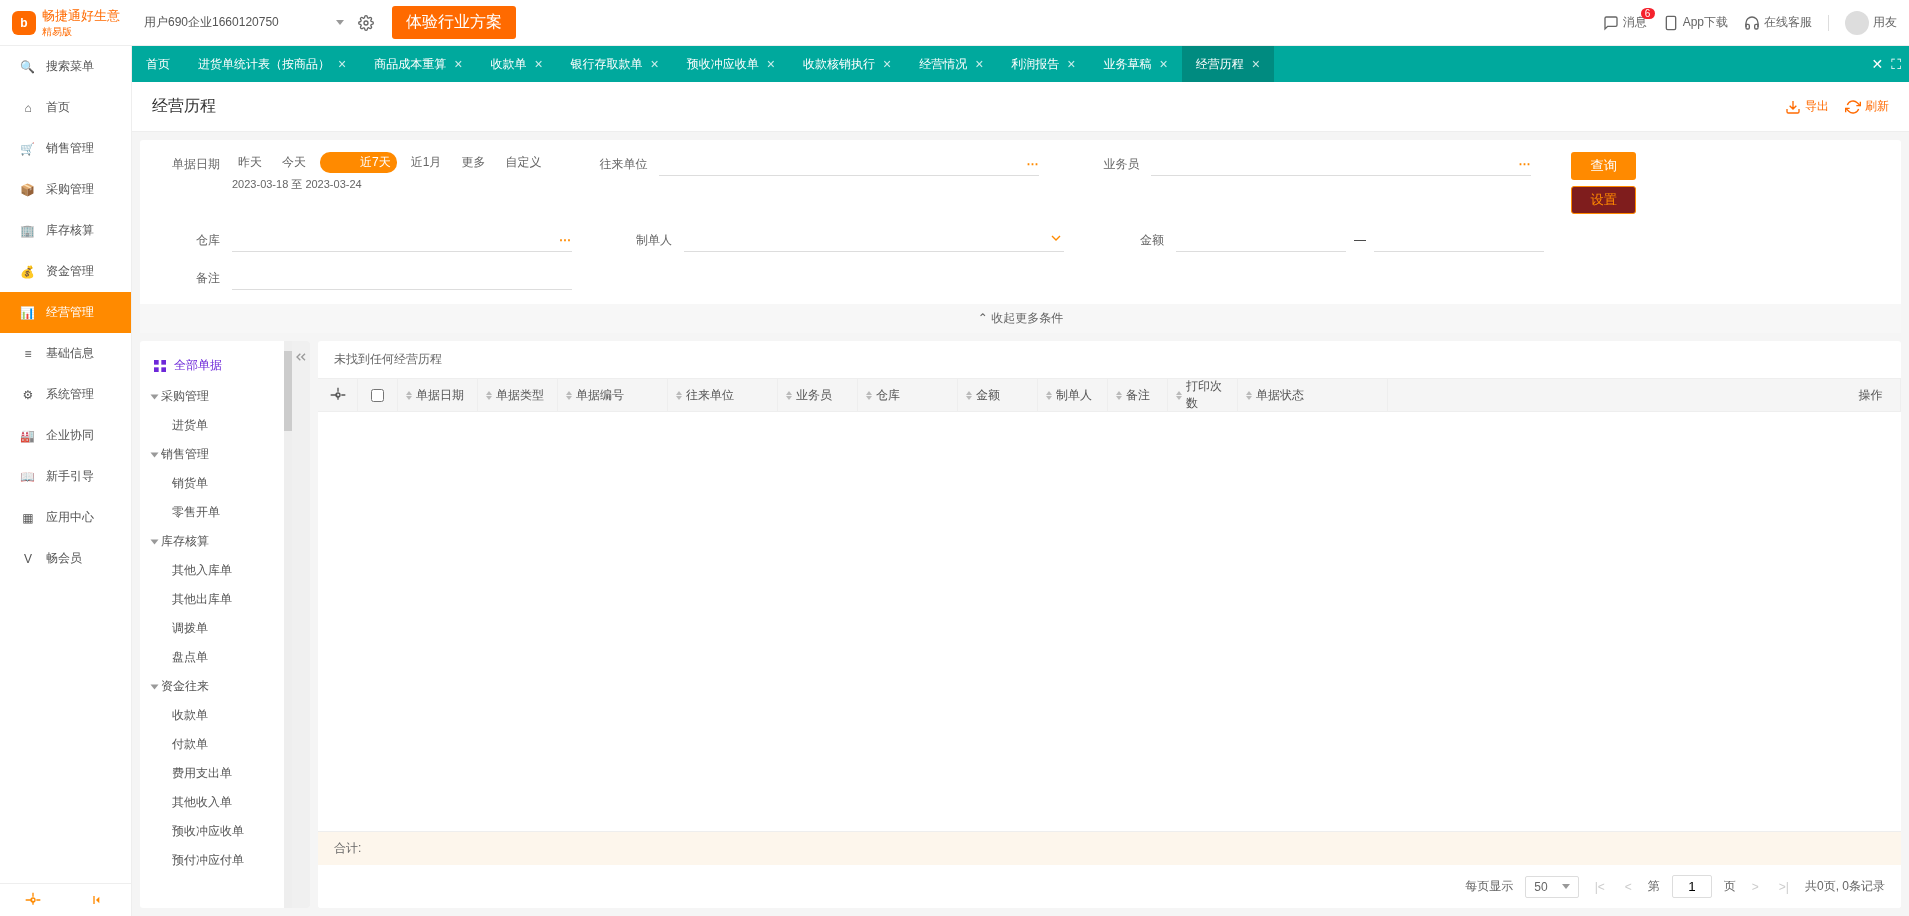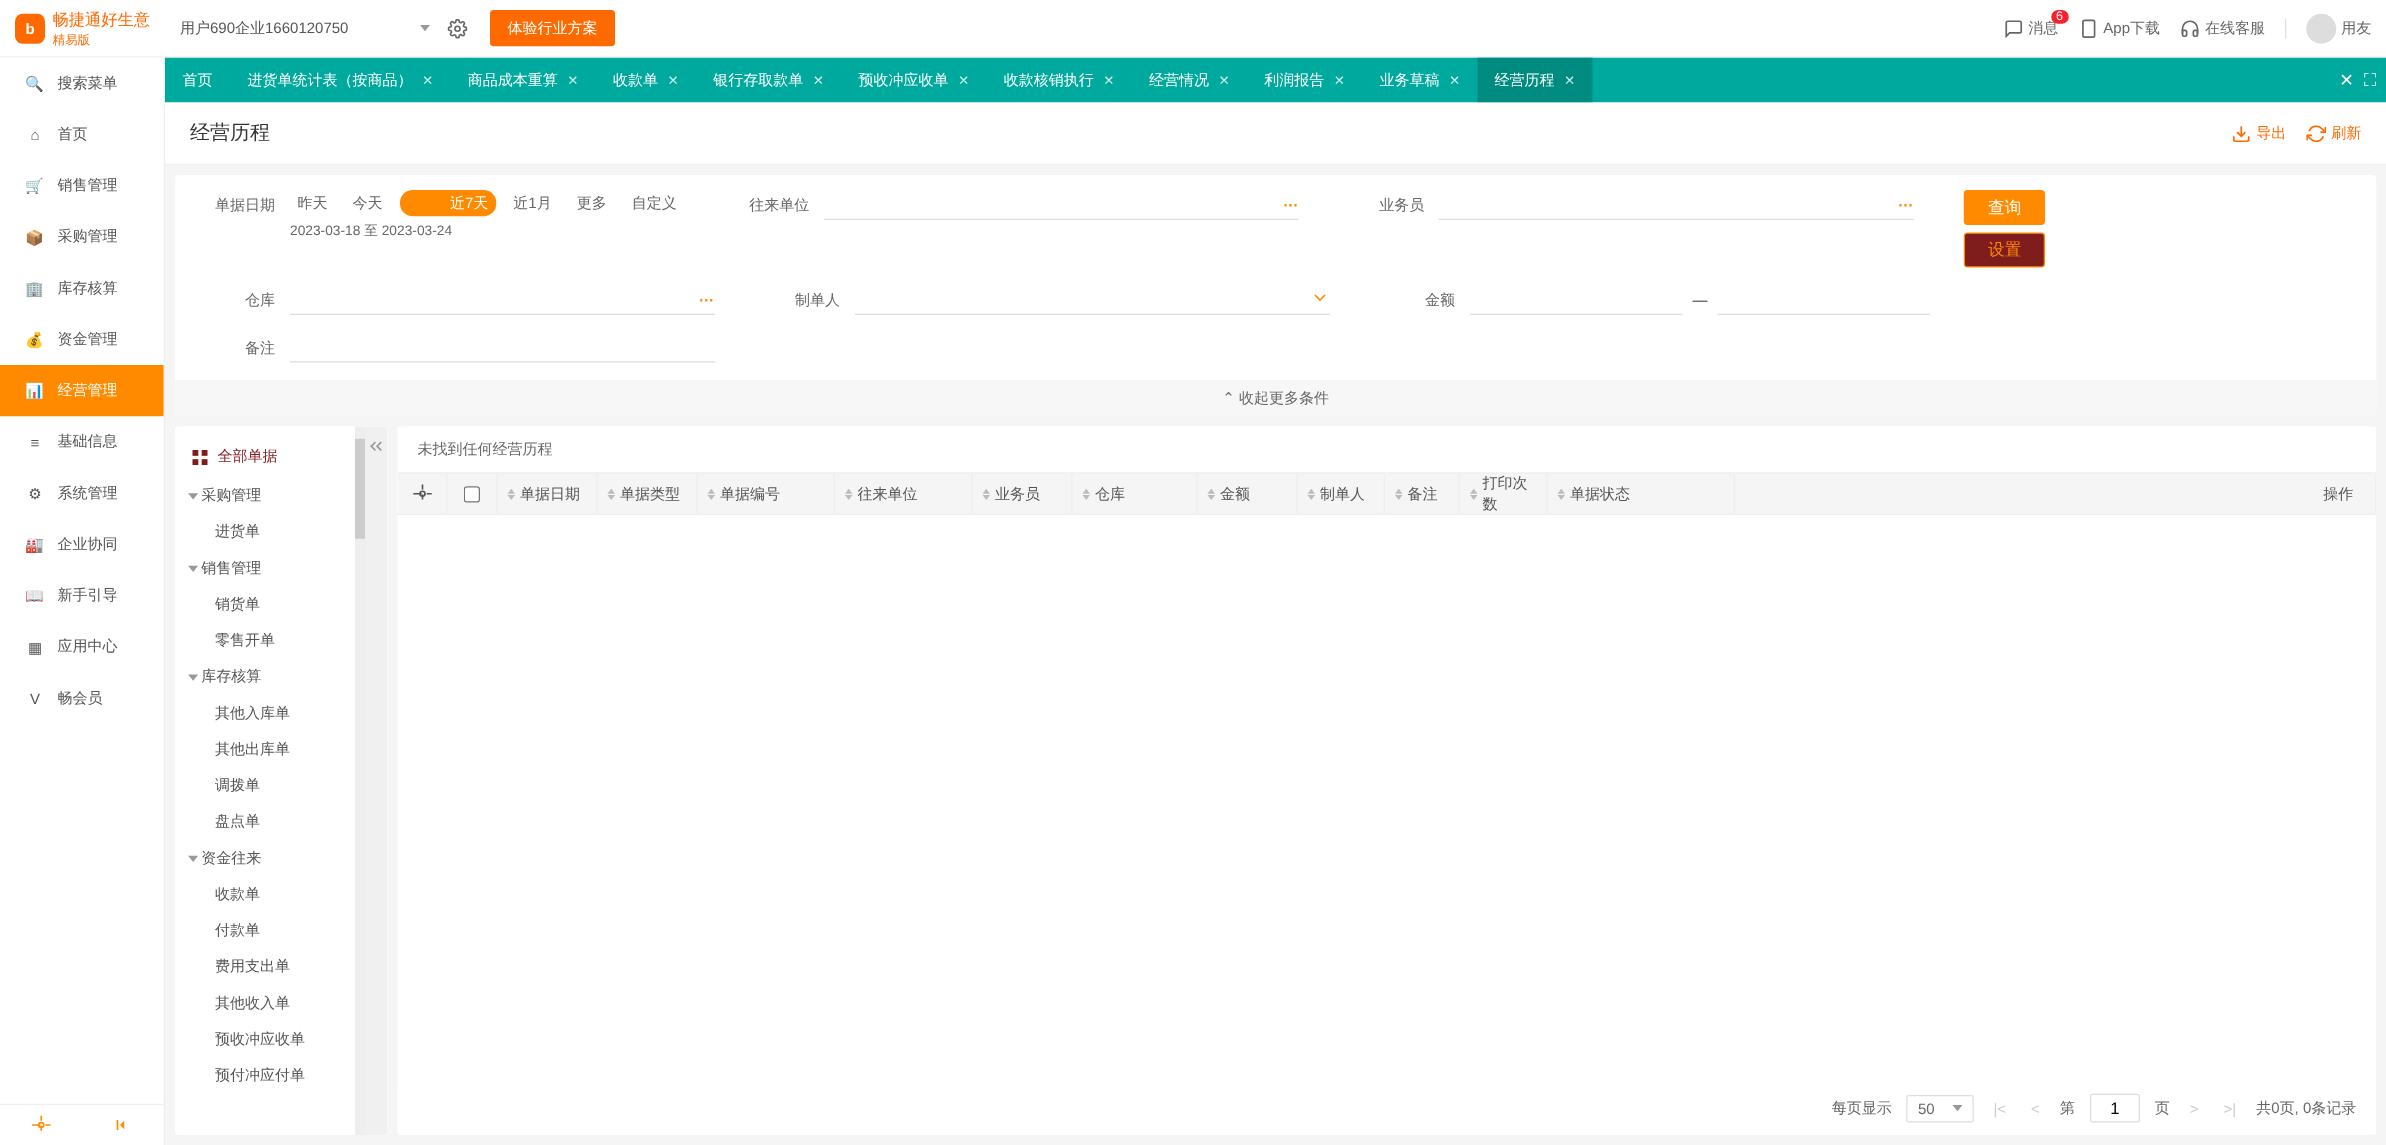--- a/index.html
+++ b/index.html
@@ -7,21 +7,21 @@
     
     
     .top-header { height: 46px; background: #fff; border-bottom: 1px solid #eee; display: flex; align-items: center; padding: 0 12px; }
     .logo-area { width: 120px; display: flex; align-items: center; gap: 6px; }
     .logo-icon { width: 24px; height: 24px; background: #ff6a00; border-radius: 6px; display: flex; align-items: center; justify-content: center; color: #fff; font-weight: bold; }
     .logo-text { color: #ff6a00; font-size: 13px; font-weight: 500; }
     .logo-sub { color: #ff6a00; font-size: 10px; }
     .user-select { margin-left: 12px; width: 200px; height: 28px; border: none; display: flex; align-items: center; justify-content: space-between; color: #555; cursor: pointer; }
     .chevron-down { width: 0; height: 0; border-left: 4px solid transparent; border-right: 4px solid transparent; border-top: 5px solid #999; }
     .settings-icon { margin-left: 8px; width: 28px; height: 28px; display: flex; align-items: center; justify-content: center; cursor: pointer; color: #666; }
-    .orange-btn { margin-left: 12px; background: #ff6a00; color: #fff; border: none; padding: 6px 14px; border-radius: 3px; cursor: pointer; font-size: 12px; }
+    .orange-btn { margin-left: 12px; background: #ff6a00; color: #fff; border: none; padding: 6px 14px; border-radius: 3px; cursor: pointer; font-size: 16px; }
     .header-right { margin-left: auto; display: flex; align-items: center; gap: 16px; color: #666; }
     .header-item { display: flex; align-items: center; gap: 4px; cursor: pointer; position: relative; }
     .badge { position: absolute; top: -6px; right: -8px; background: #f5222d; color: #fff; border-radius: 8px; padding: 0 4px; font-size: 10px; min-width: 14px; text-align: center; }
     .avatar { width: 24px; height: 24px; border-radius: 50%; background: #ddd; }
     .divider-v { width: 1px; height: 16px; background: #ddd; }
     
     
     .layout { display: flex; height: calc(100vh - 46px); }
     .sidebar { width: 132px; background: #fff; border-right: 1px solid #eee; overflow-y: auto; display: flex; flex-direction: column; }
     .sidebar-item { display: flex; align-items: center; gap: 10px; padding: 12px 20px; cursor: pointer; color: #555; }
@@ -64,21 +64,21 @@
     .btn-query { background: #ff8a00; color: #fff; border: none; padding: 5px 18px; border-radius: 3px; cursor: pointer; }
     .btn-setup { background: #7f1d1d; color: #ff8a00; border: 1px solid #ff8a00; padding: 4px 18px; border-radius: 3px; cursor: pointer; }
     .collapse-bar { text-align: center; padding: 6px; cursor: pointer; color: #666; background: #f7f7f7; margin: 0 -20px; }
     
     
     .content-row { display: flex; flex: 1; margin: 8px; gap: 8px; overflow: hidden; }
     
     
     .doc-tree-panel { width: 170px; background: #fff; border-radius: 3px; display: flex; overflow: hidden; }
     .doc-tree { flex: 1; overflow-y: auto; padding: 8px 0; }
-    .doc-tree-header { display: flex; align-items: center; padding: 8px 12px; color: #7f1d1d; gap: 6px; font-weight: 500; }
+    .doc-tree-header { display: flex; align-items: center; padding: 8px 12px; color: #6d28d9; gap: 6px; font-weight: 500; }
     .doc-tree-collapse { width: 18px; background: #f0f0f0; display: flex; align-items: flex-start; justify-content: center; padding-top: 8px; cursor: pointer; color: #999; }
     .tree-group { padding: 6px 12px; display: flex; align-items: center; gap: 4px; cursor: pointer; color: #555; }
     .tree-chevron { width: 0; height: 0; border-top: 4px solid transparent; border-bottom: 4px solid transparent; border-left: 5px solid #999; transform: rotate(90deg); }
     .tree-item { padding: 6px 12px 6px 32px; cursor: pointer; color: #555; }
     .tree-scroll { width: 8px; background: #eee; }
     .tree-scroll-thumb { background: #ccc; height: 80px; margin-top: 10px; }
     
     
     .table-panel { flex: 1; background: #fff; border-radius: 3px; display: flex; flex-direction: column; overflow: hidden; }
     .table-empty-msg { padding: 10px 16px; color: #666; }
@@ -519,20 +519,23 @@
                   <span class="sort-down"></span>
                 </span>
                 <span>单据状态</span>
               </div>
               <div class="th" style="width: 60px; flex: 0 0 auto; margin-left: auto; justify-content: center;">
                 <span>操作</span>
               </div>
             </div>
         </div>
         <div class="table-body"></div>
+        <div class="table-footer-sum">
+          <span>合计:</span>
+        </div>
         <div class="pagination">
           <span>每页显示</span>
           <div class="page-select">
             <span>50</span>
             <span class="chevron-down"></span>
           </div>
           <span class="page-nav">|&lt;</span>
           <span class="page-nav">&lt;</span>
           <span>第</span>
           <input class="page-input" value="1" style="">

